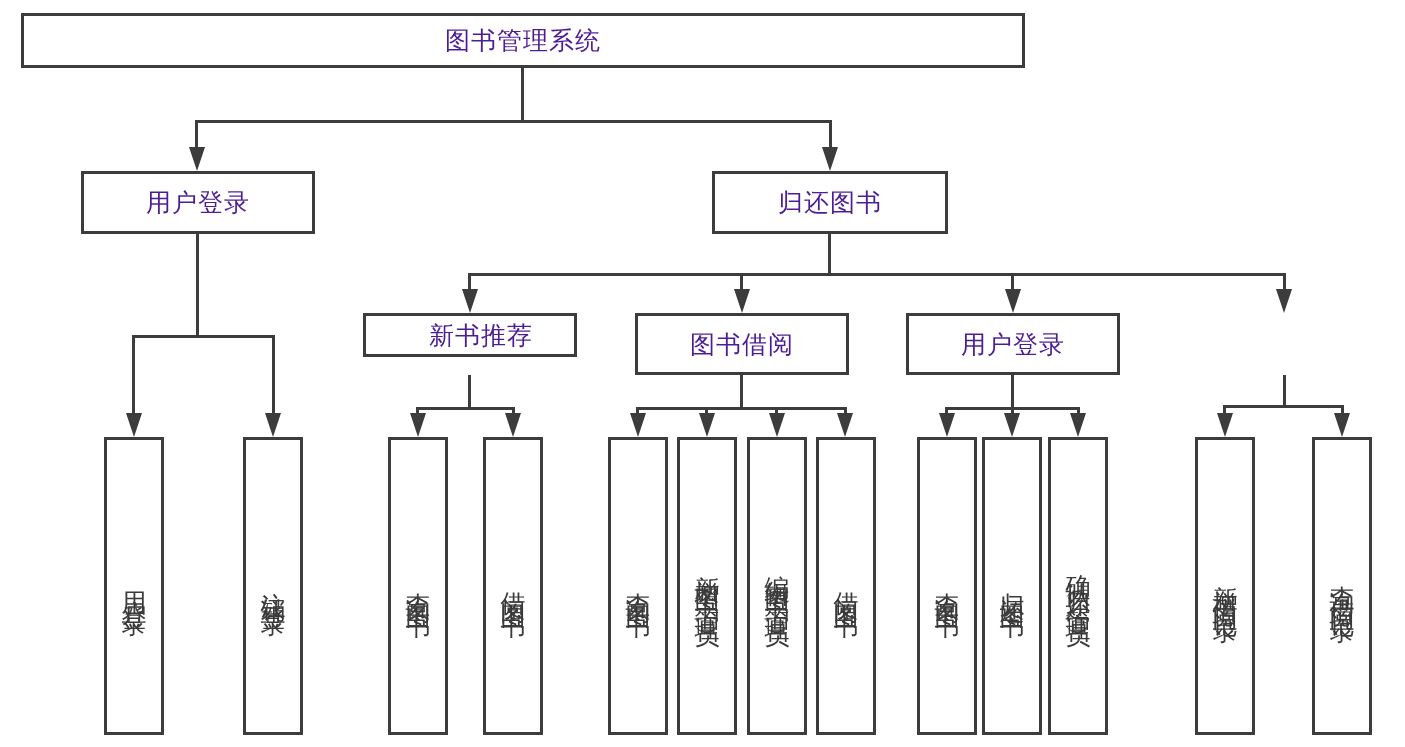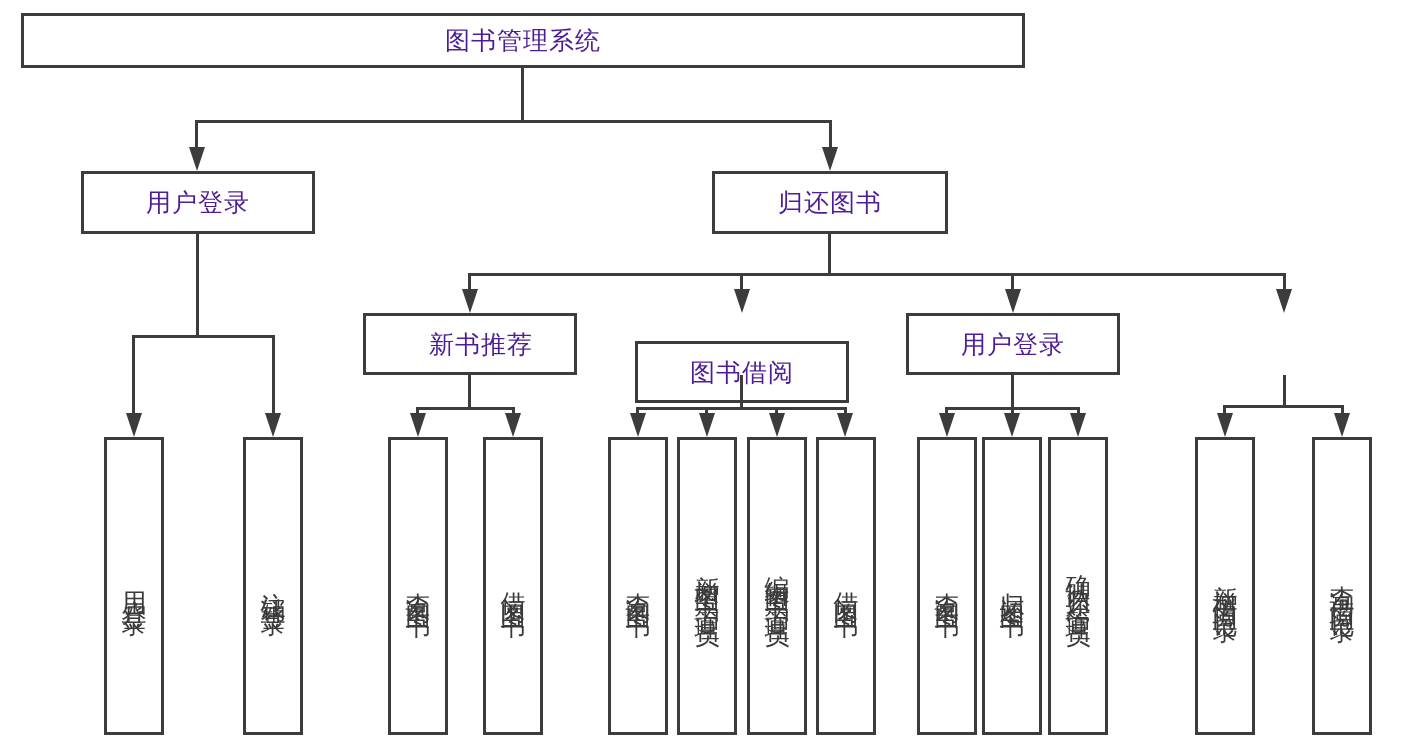--- a/index.html
+++ b/index.html
@@ -99,22 +99,22 @@
   <div class="hl" style="left:468px; top:273px; width:818px;"></div>
   <div class="vl" style="left:468px; top:273px; height:19px;"></div>
   <div class="ah" style="left:462px; top:289px;"></div>
   <div class="vl" style="left:740px; top:273px; height:19px;"></div>
   <div class="ah" style="left:734px; top:289px;"></div>
   <div class="vl" style="left:1011px; top:273px; height:19px;"></div>
   <div class="ah" style="left:1005px; top:289px;"></div>
   <div class="vl" style="left:1283px; top:273px; height:19px;"></div>
   <div class="ah" style="left:1276px; top:289px;"></div>
 
-  <div class="box" style="left:363px; top:313px; width:214px; height:62px;padding-left:22px;">新书推荐</div>
-  <div class="box" style="left:635px; top:313px; width:214px; height:62px;margin-top:28px;">图书借阅</div>
+  <div class="box" style="left:363px; top:313px; width:214px; height:44px;padding-left:22px;">新书推荐</div>
+  <div class="box" style="left:635px; top:313px; width:214px; height:62px;">图书借阅</div>
   <div class="box" style="left:906px; top:313px; width:214px; height:62px;">用户登录</div>
 
   <div class="vl" style="left:468px; top:375px; height:32px;"></div>
   <div class="hl" style="left:416px; top:407px; width:99px;"></div>
   <div class="vl" style="left:416px; top:407px; height:9px;"></div>
   <div class="ah" style="left:410px; top:413px;"></div>
   <div class="vl" style="left:512px; top:407px; height:9px;"></div>
   <div class="ah" style="left:505px; top:413px;"></div>
 
   <div class="vl" style="left:740px; top:375px; height:32px;"></div>

